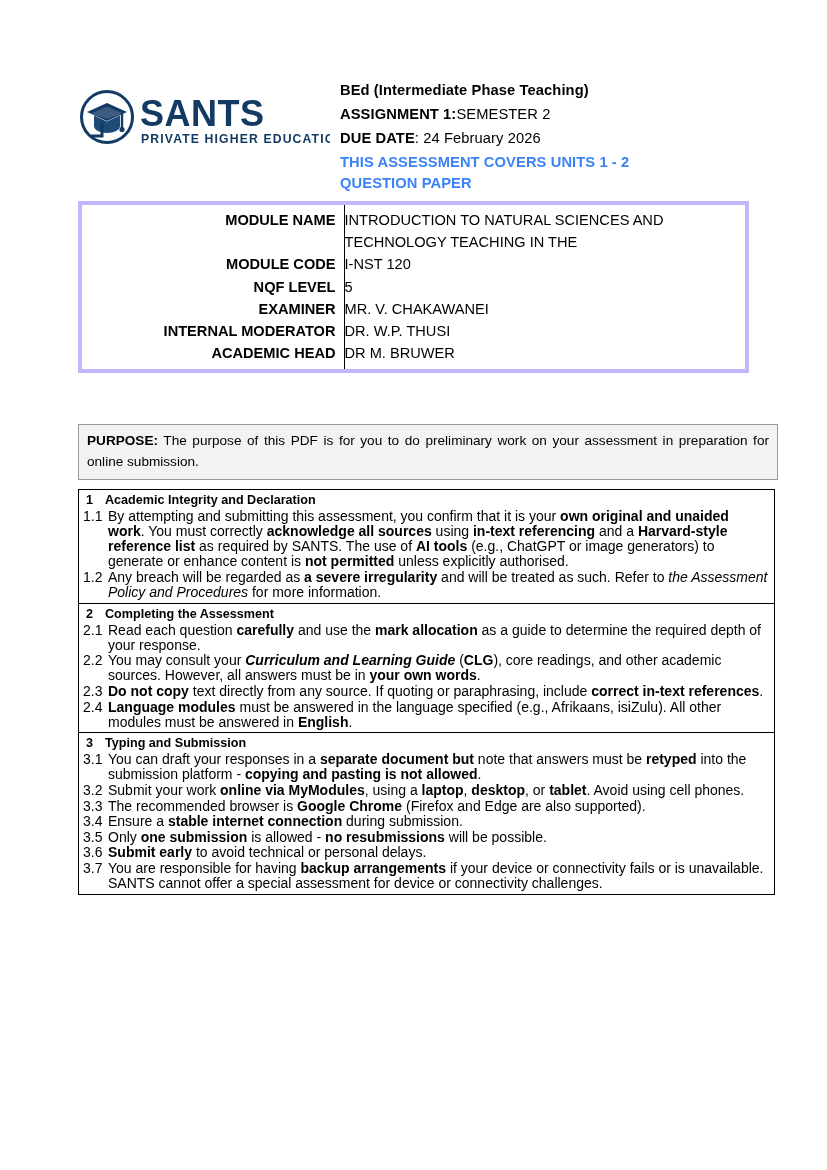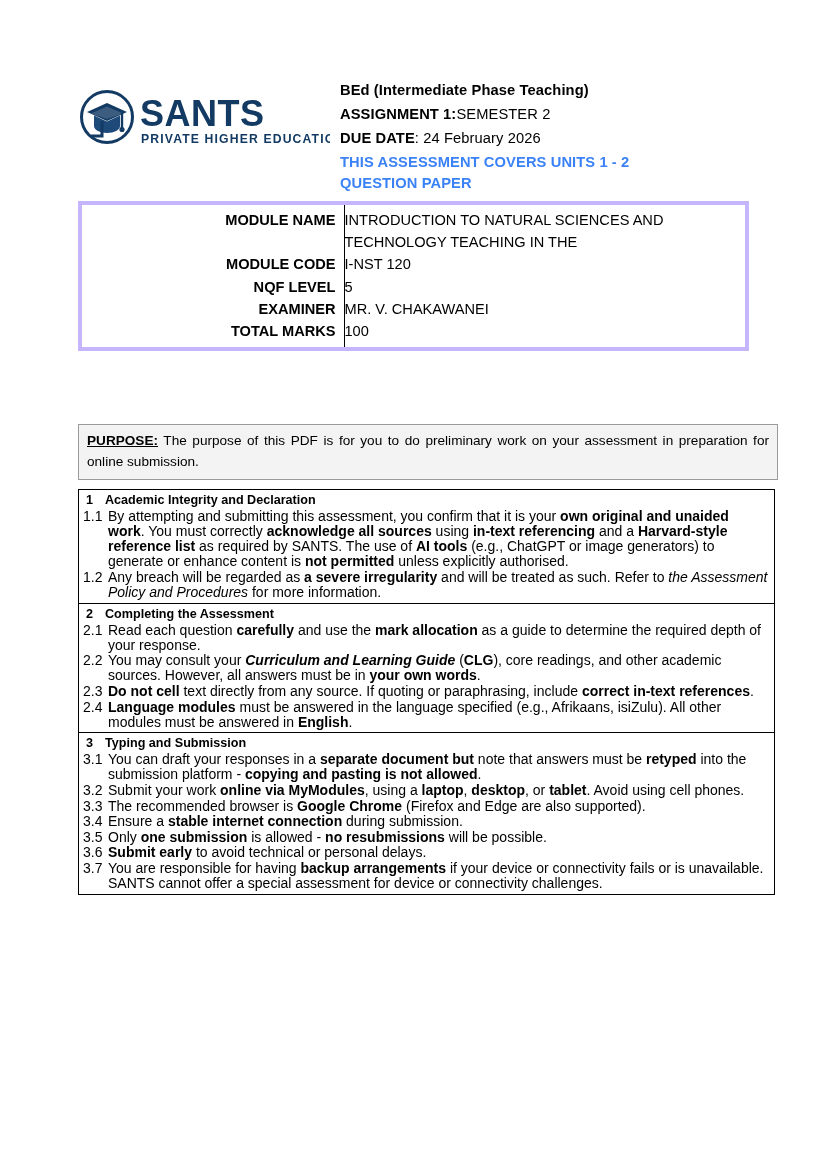--- a/index.html
+++ b/index.html
@@ -98,21 +98,21 @@
     left: 78px;
     top: 424px;
     width: 700px;
     border: 1px solid #9a9a9a;
     background: #f3f3f3;
     padding: 6px 8px 7px 8px;
     font-size: 13.6px;
     line-height: 20.5px;
     text-align: justify;
   }
-  .purpose-box b { font-weight: bold; text-decoration: underline; }
+  .purpose-box b { font-weight: bold; }
 
   
   .instructions {
     position: absolute;
     left: 78px;
     top: 489px;
     width: 697px;
     border: 1px solid #000;
   }
   .instr-head {
@@ -231,22 +231,26 @@
           </tr>
           <tr>
             <td class="k">NQF LEVEL</td>
             <td class="v">5</td>
           </tr>
           <tr>
             <td class="k">EXAMINER</td>
             <td class="v">MR. V. CHAKAWANEI</td>
           </tr>
           <tr>
-            <td class="k">TOTAL MARKS</td>
-            <td class="v">100</td>
+            <td class="k">INTERNAL MODERATOR</td>
+            <td class="v">DR. W.P. THUSI</td>
+          </tr>
+          <tr>
+            <td class="k">ACADEMIC HEAD</td>
+            <td class="v">DR M. BRUWER</td>
           </tr>
         </tbody>
     </table>
   </div>
 
   <div class="purpose-box">
     <b>PURPOSE:</b><span> The purpose of this PDF is for you to do preliminary work on your assessment in preparation for online submission.</span>
   </div>
 
   <div class="instructions">
@@ -273,21 +277,21 @@
           <div class="instr-item">
             <span class="num">2.1</span>
             <span class="body"><span>Read each question </span><b>carefully</b><span> and use the </span><b>mark allocation</b><span> as a guide to determine the required depth of your response.</span></span>
           </div>
           <div class="instr-item">
             <span class="num">2.2</span>
             <span class="body"><span>You may consult your </span><span class="bi">Curriculum and Learning Guide</span><span> (</span><b>CLG</b><span>), core readings, and other academic sources. However, all answers must be in </span><b>your own words</b><span>.</span></span>
           </div>
           <div class="instr-item">
             <span class="num">2.3</span>
-            <span class="body"><b>Do not cell</b><span> text directly from any source. If quoting or paraphrasing, include </span><b>correct in-text references</b><span>.</span></span>
+            <span class="body"><b>Do not copy</b><span> text directly from any source. If quoting or paraphrasing, include </span><b>correct in-text references</b><span>.</span></span>
           </div>
           <div class="instr-item">
             <span class="num">2.4</span>
             <span class="body"><b>Language modules</b><span> must be answered in the language specified (e.g., Afrikaans, isiZulu). All other modules must be answered in </span><b>English</b><span>.</span></span>
           </div>
         </div>
         <div class="instr-section">
           <div class="sec-title">
             <span class="num">3</span>
             <span>Typing and Submission</span>

